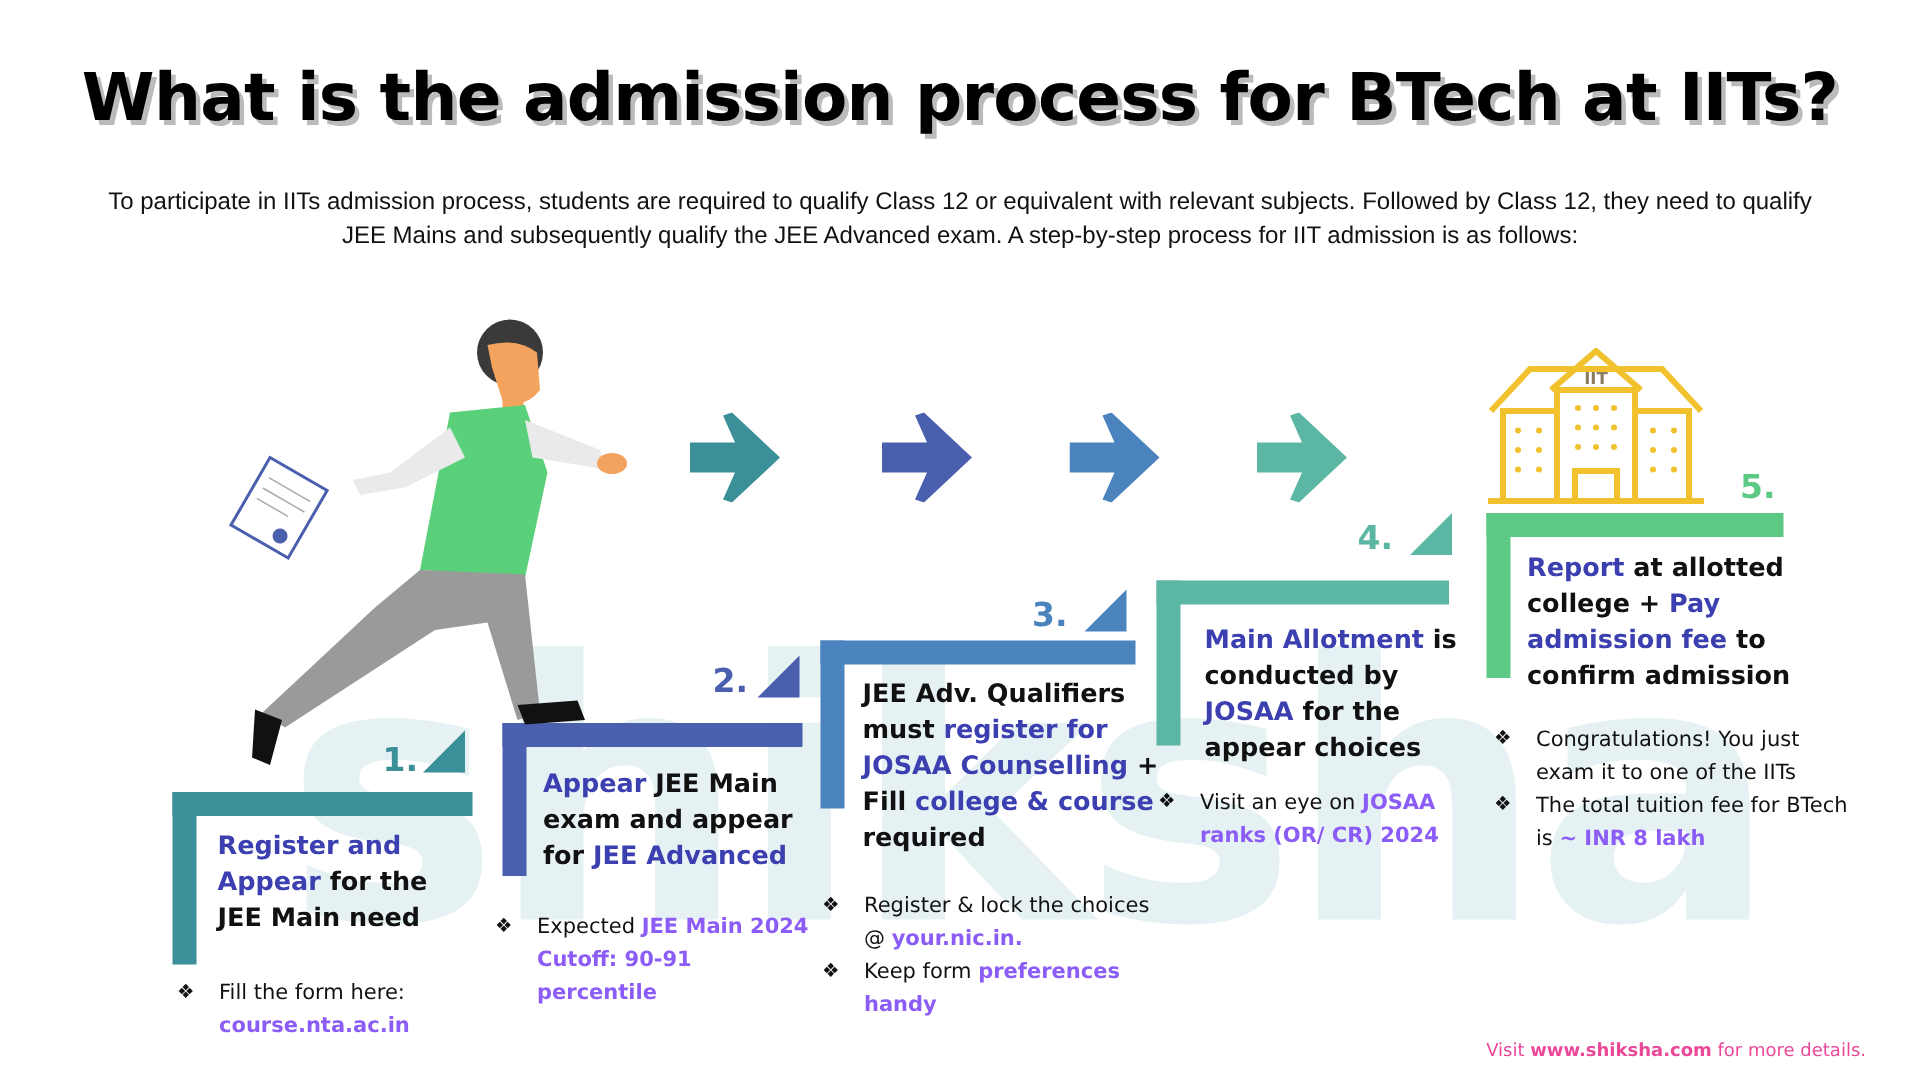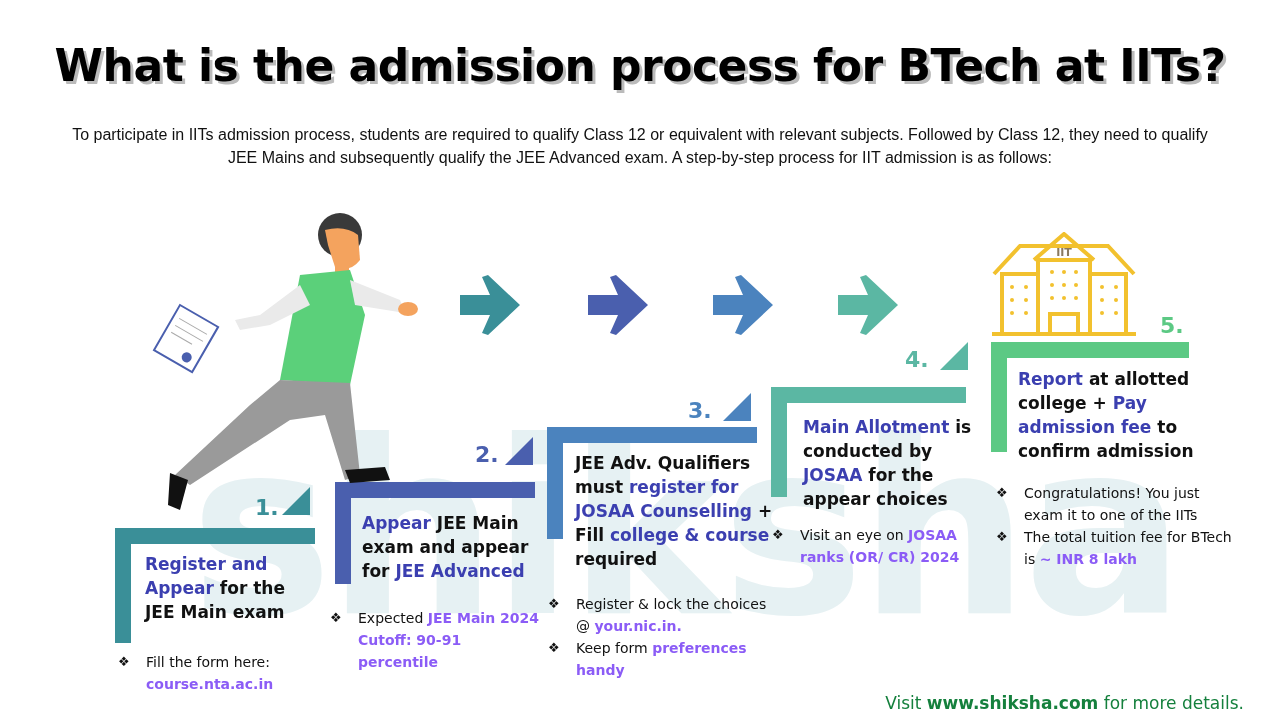--- a/index.html
+++ b/index.html
@@ -12,21 +12,21 @@
   .tri { position:absolute; width:0; height:0; }
   .bracket { position:absolute; }
   .bracket .top { position:absolute; left:0; top:0; height:16px; }
   .bracket .left { position:absolute; left:0; top:0; width:16px; }
   .step-text { position:absolute; font-family:"DejaVu Sans", sans-serif; font-weight:bold; font-size:17px; line-height:24px; color:#111; z-index:2; }
   .hl { color:#3b3fb0; }
   .red { color:#8b5cf6; font-weight:bold; }
   .bullets { position:absolute; font-family:"DejaVu Sans", sans-serif; font-size:14px; line-height:22px; color:#111; z-index:2; }
   .bullets li { list-style:none; position:relative; padding-left:28px; }
   .bullets li .b { position:absolute; left:0; top:0; font-size:13px; }
-  .footer { position:absolute; right:36px; top:693px; font-family:"DejaVu Sans", sans-serif; font-size:17px; color:#15803d; }
+  .footer { position:absolute; right:36px; top:693px; font-family:"DejaVu Sans", sans-serif; font-size:12px; color:#ec4899; }
   .footer b { font-weight:bold; }
 </style>
 </head>
 <body>
 
 <div class="watermark">shiksha</div>
 
 <h1 class="title">What is the admission process for BTech at IITs?</h1>
 <p class="intro">To participate in IITs admission process, students are required to qualify Class 12 or equivalent with relevant subjects. Followed by Class 12, they need to qualify JEE Mains and subsequently qualify the JEE Advanced exam. A step-by-step process for IIT admission is as follows:</p>
 
@@ -100,21 +100,21 @@
 </svg>
 
 <div id="steps">
     <div>
       <div class="bracket" style="left: 115px; top: 528px; width: 200px; height: 115px;">
         <div class="top" style="width:200px;background:#3a8f98"></div>
         <div class="left" style="height:115px;background:#3a8f98"></div>
       </div>
       <div class="step-num" style="left: 255px; top: 495px; color: rgb(58, 143, 152);">1.</div>
       <div class="tri" style="left: 282px; top: 487px; border-left: 28px solid transparent; border-bottom: 28px solid rgb(58, 143, 152);"></div>
-      <div class="step-text" style="left: 145px; top: 552px; width: 175px;"><span class="hl">Register and Appear</span><span> for the JEE Main exam</span></div>
+      <div class="step-text" style="left: 145px; top: 552px; width: 175px;"><span class="hl">Register and Appear</span><span> for the JEE Main need</span></div>
       <ul class="bullets" style="left: 118px; top: 651px; width: 200px;">
         <li><span class="b">❖</span><span>Fill the form here: </span><span class="red">course.nta.ac.in</span></li>
       </ul>
     </div>
     <div>
       <div class="bracket" style="left: 335px; top: 482px; width: 200px; height: 102px;">
         <div class="top" style="width:200px;background:#4a5fae"></div>
         <div class="left" style="height:102px;background:#4a5fae"></div>
       </div>
       <div class="step-num" style="left: 475px; top: 442px; color: rgb(74, 95, 174);">2.</div>

